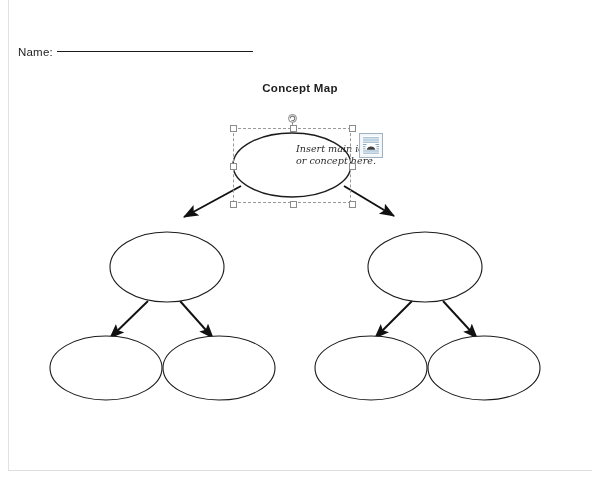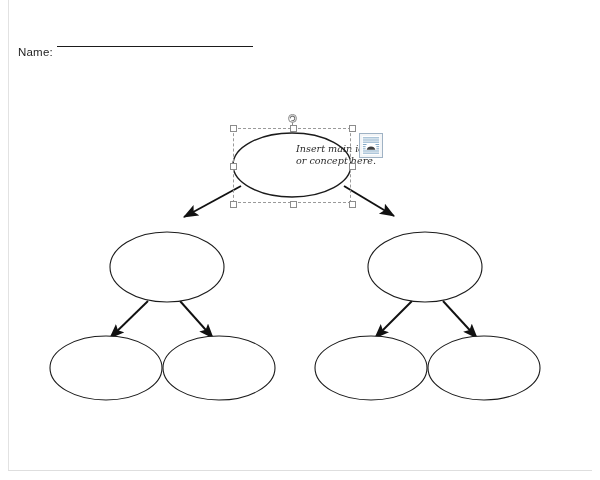--- a/index.html
+++ b/index.html
@@ -22,21 +22,21 @@
     background:#e2e2e2;
   }
   .frame-bottom{
     position:absolute;left:8px;top:470px;width:584px;height:1px;
     background:#dedede;
   }
 
   
   .field{
     position:absolute;
-    display:flex;align-items:flex-start;
+    display:flex;align-items:center;
     white-space:nowrap;
   }
   .field-label{
     font-size:11.5px;
     color:#232323;
     letter-spacing:.2px;
     line-height:13px;
     padding-right:4px;
   }
   .field-rule{
@@ -129,20 +129,21 @@
 
   <div class="frame-left"></div>
   <div class="frame-bottom"></div>
 
   <div class="field" id="name-field">
     <span class="field-label">Name:</span>
     <span class="field-rule" style="width: 196px;"></span>
   </div>
 
 
+  <div id="page-title">Concept Map</div>
 
   <svg id="diagram" viewBox="0 0 600 480">
     <defs>
       <marker id="arrowhead" markerWidth="9" markerHeight="9" refX="7.4" refY="3.1" orient="auto" markerUnits="strokeWidth">
         <path d="M0,0 L8,3.1 L0,6.2 L1.6,3.1 Z" fill="#111111"></path>
       </marker>
     </defs>
 
     <g id="connectors-layer">
         <line x1="241" y1="186" x2="184" y2="217" stroke="#111111" stroke-width="1.9" marker-end="url(#arrowhead)"></line>

